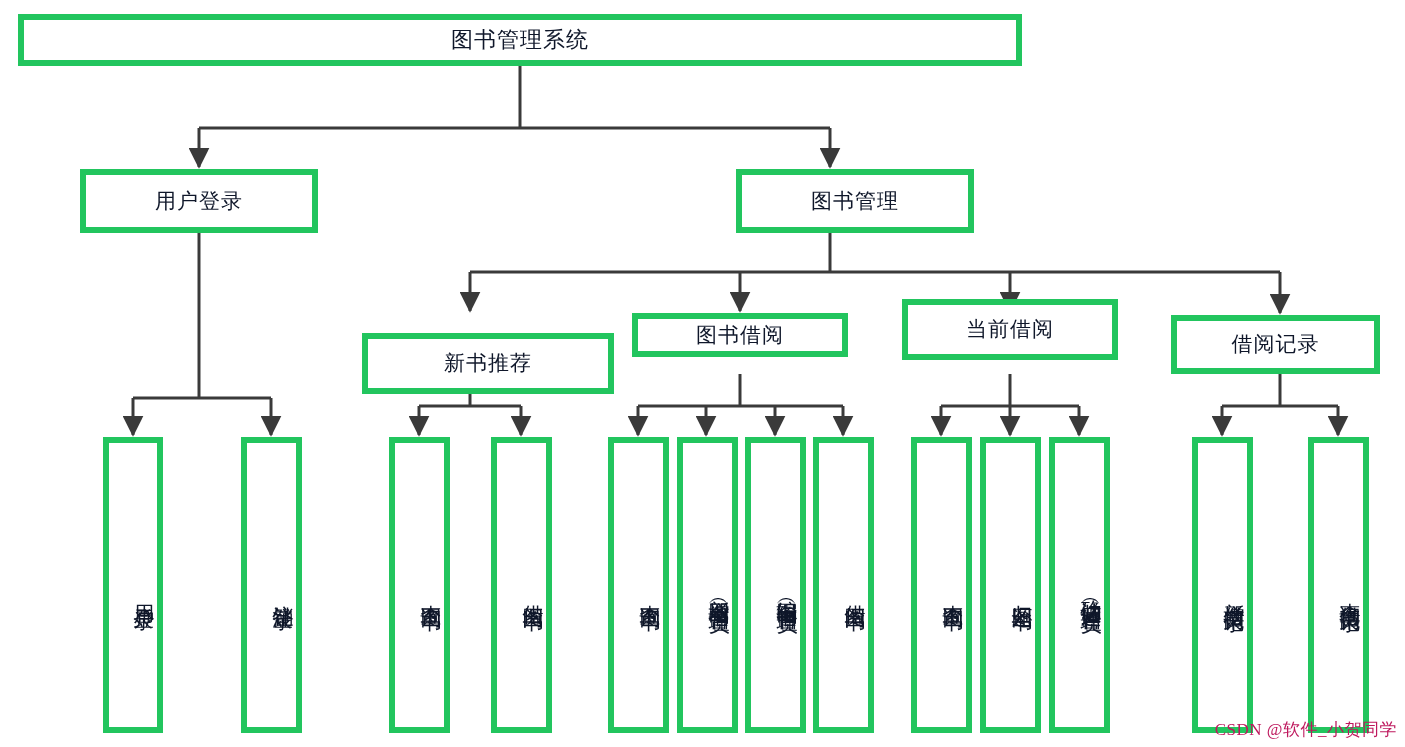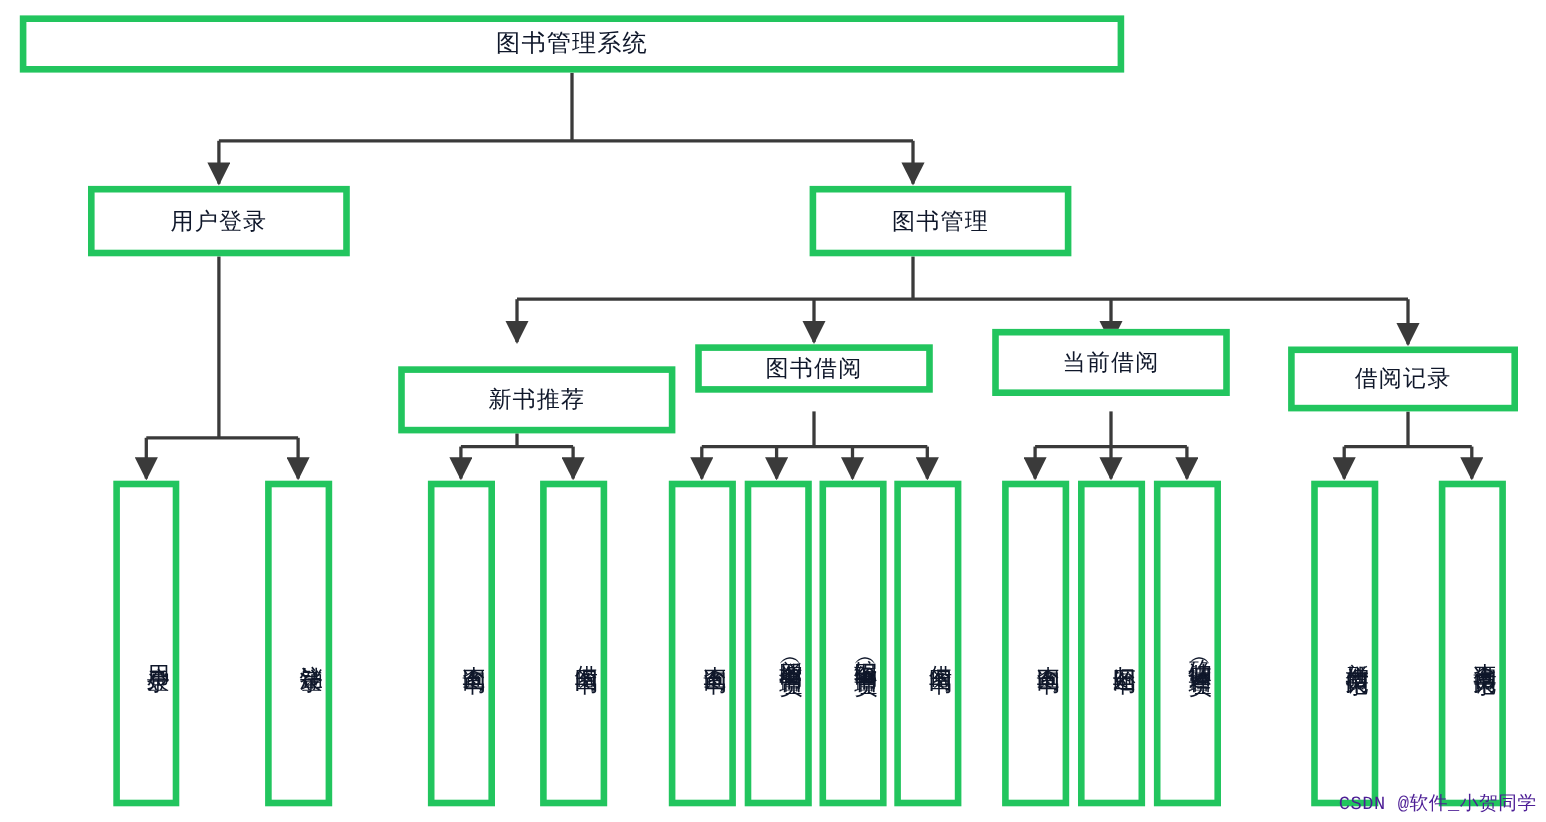--- a/index.html
+++ b/index.html
@@ -58,24 +58,24 @@
     display: block;
   }
   .node.root {
     font-size: 22px;
   }
   #watermark {
     position: absolute;
     right: 8px;
     bottom: 6px;
     font-size: 17px;
-    color: #4c1d95;
+    color: #be185d;
     letter-spacing: 0.5px;
     white-space: nowrap;
-    font-family: Liberation Mono, monospace;
+    font-family: Liberation Serif, serif;
   }
 </style>
 </head>
 <body>
 
 <div id="canvas">
 
   <svg id="edges" viewBox="0 0 1405 747" width="1405" height="747" xmlns="http://www.w3.org/2000/svg">
     <defs>
       <marker id="arrow" viewBox="0 0 10 10" refX="9.2" refY="5" markerWidth="7" markerHeight="7" orient="auto-start-reverse">

